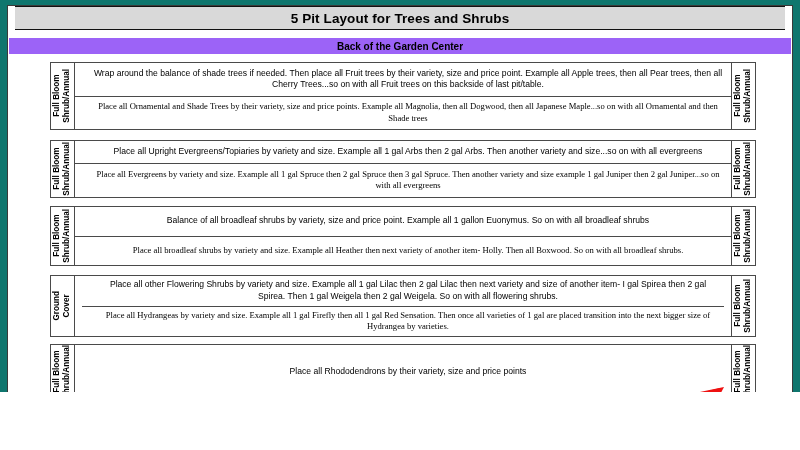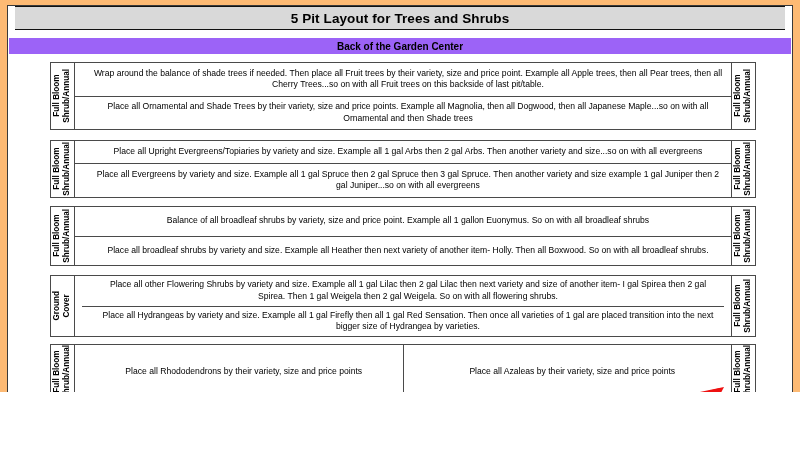--- a/index.html
+++ b/index.html
@@ -8,21 +8,21 @@
     background: #ffffff;
   }
   body {
     font-family: "Liberation Sans", sans-serif;
   }
   #page {
     position: relative;
     width: 800px;
     height: 392px;
     box-sizing: border-box;
-    background: #fdba74;
+    background: #0f766e;
     overflow: hidden;
   }
   .outer-frame {
     position: absolute;
     left: 7px;
     top: 5px;
     width: 786px;
     height: 440px;
     box-sizing: border-box;
     border: 1px solid #3a3a3a;
@@ -107,20 +107,21 @@
     flex-direction: column;
     min-width: 0;
   }
   .pit-row {
     flex: 1 1 auto;
     display: flex;
     min-width: 0;
   }
   .pit-row + .pit-row {
     border-top: 1.1px solid #4a4a4a;
+    font-family: Liberation Serif, serif;
   }
   .cell {
     flex: 1 1 0;
     box-sizing: border-box;
     display: flex;
     align-items: center;
     justify-content: center;
     padding: 3px 6px;
     min-width: 0;
   }
@@ -262,23 +263,20 @@
 
   <div class="pit" id="pit-5" style="top:344px;height:56px;">
     <div class="side-label left">
       <span class="vtext">Full Bloom
 Shrub/Annual</span>
     </div>
     <div class="pit-body">
       <div class="pit-row">
         <div class="cell">
           <span class="ctext">Place all Rhododendrons  by their variety, size and price points</span>
-        </div>
-        <div class="cell">
-          <span class="ctext">Place all Azaleas by their variety, size and price points</span>
         </div>
       </div>
     </div>
     <div class="side-label right">
       <span class="vtext">Full Bloom
 Shrub/Annual</span>
     </div>
   </div>
 
   <div class="caption" id="caption-back">Back of 1st pit/table</div>

